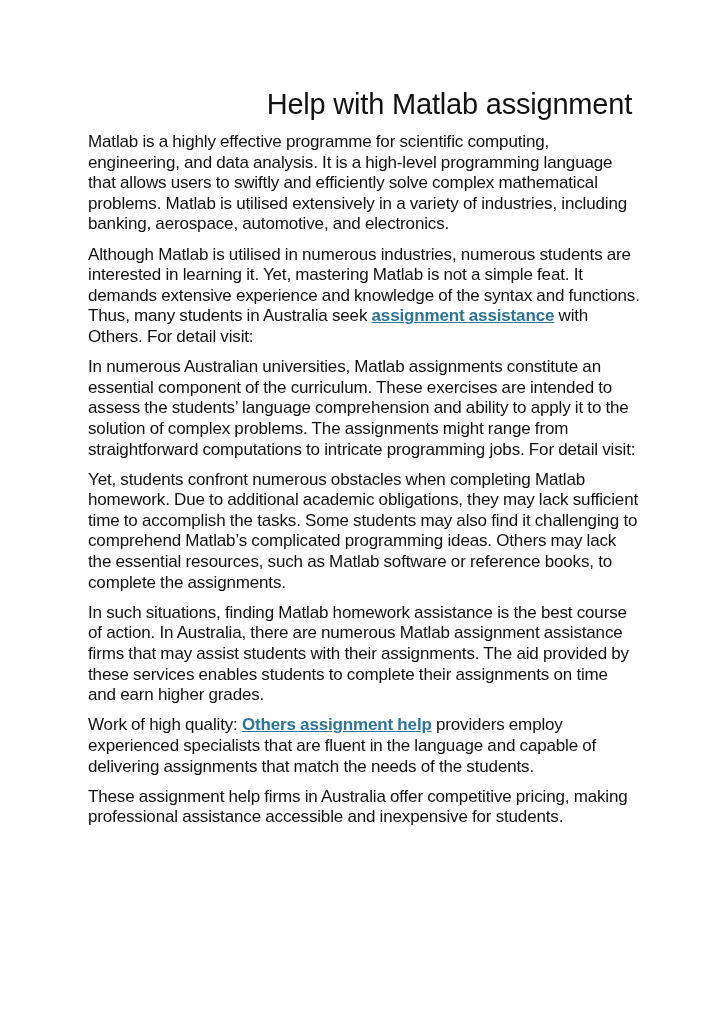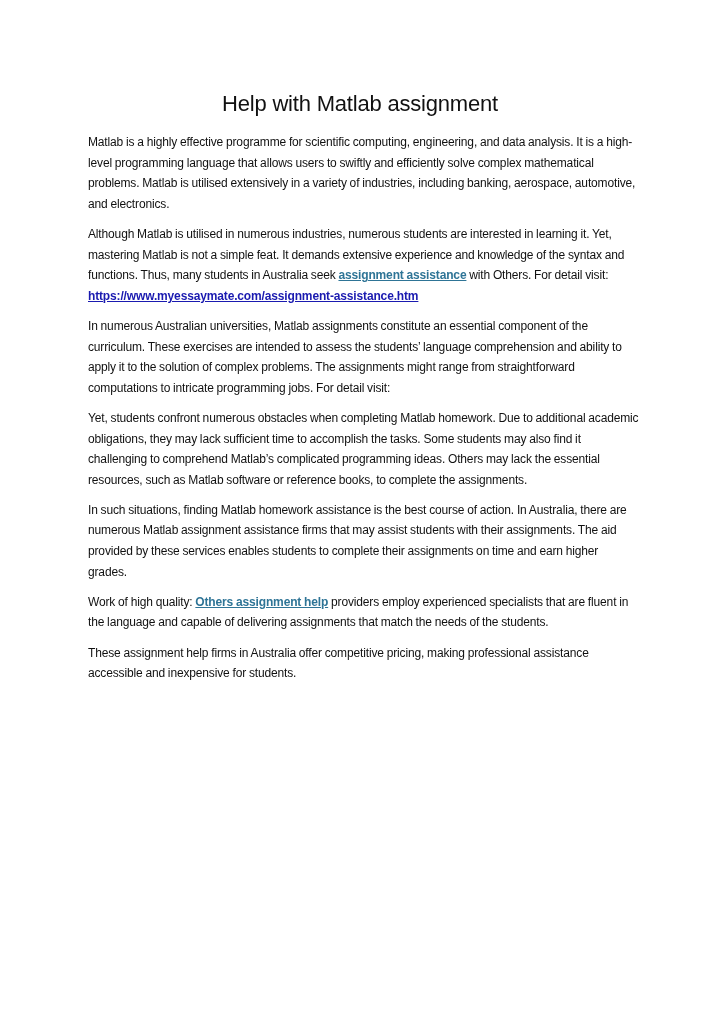--- a/index.html
+++ b/index.html
@@ -15,30 +15,30 @@
     font-family: "Liberation Sans", sans-serif;
     color: #111111;
   }
   .page {
     position: absolute;
     left: 88px;
     top: 88px;
     width: 552px;
   }
   .title {
-    text-align: center;
-    font-size: 22px;
+    text-align: right;
+    font-size: 29px;
     font-weight: normal;
     margin: 0 0 12px 0;
     line-height: 32px;
     letter-spacing: -0.2px;
     width: 544px;
   }
   .para {
-    font-size: 12px;
+    font-size: 17px;
     line-height: 20.6px;
     margin: 0 0 9.6px 0;
     letter-spacing: -0.15px;
     word-spacing: -0.3px;
   }
   .link-inline {
     color: #2e7496;
     font-weight: bold;
     text-decoration: underline;
     cursor: pointer;
@@ -56,21 +56,20 @@
 
 <div class="page">
   <h1 class="title">Help with Matlab assignment</h1>
 
   <p class="para">
     <span>Matlab is a highly effective programme for scientific computing, engineering, and data analysis. It is a high-level programming language that allows users to swiftly and efficiently solve complex mathematical problems. Matlab is utilised extensively in a variety of industries, including banking, aerospace, automotive, and electronics.</span>
   </p>
 
   <p class="para">
     <span>Although Matlab is utilised in numerous industries, numerous students are interested in learning it. Yet, mastering Matlab is not a simple feat. It demands extensive experience and knowledge of the syntax and functions. Thus, many students in Australia seek </span><a class="link-inline">assignment assistance</a><span> with Others. For detail visit:</span>
-    <a class="link-url">https://www.myessaymate.com/assignment-assistance.htm</a>
   </p>
 
   <p class="para">
     <span>In numerous Australian universities, Matlab assignments constitute an essential component of the curriculum. These exercises are intended to assess the students’ language comprehension and ability to apply it to the solution of complex problems. The assignments might range from straightforward computations to intricate programming jobs. For detail visit:</span>
   </p>
 
   <p class="para">
     <span>Yet, students confront numerous obstacles when completing Matlab homework. Due to additional academic obligations, they may lack sufficient time to accomplish the tasks. Some students may also find it challenging to comprehend Matlab’s complicated programming ideas. Others may lack the essential resources, such as Matlab software or reference books, to complete the assignments.</span>
   </p>
 

